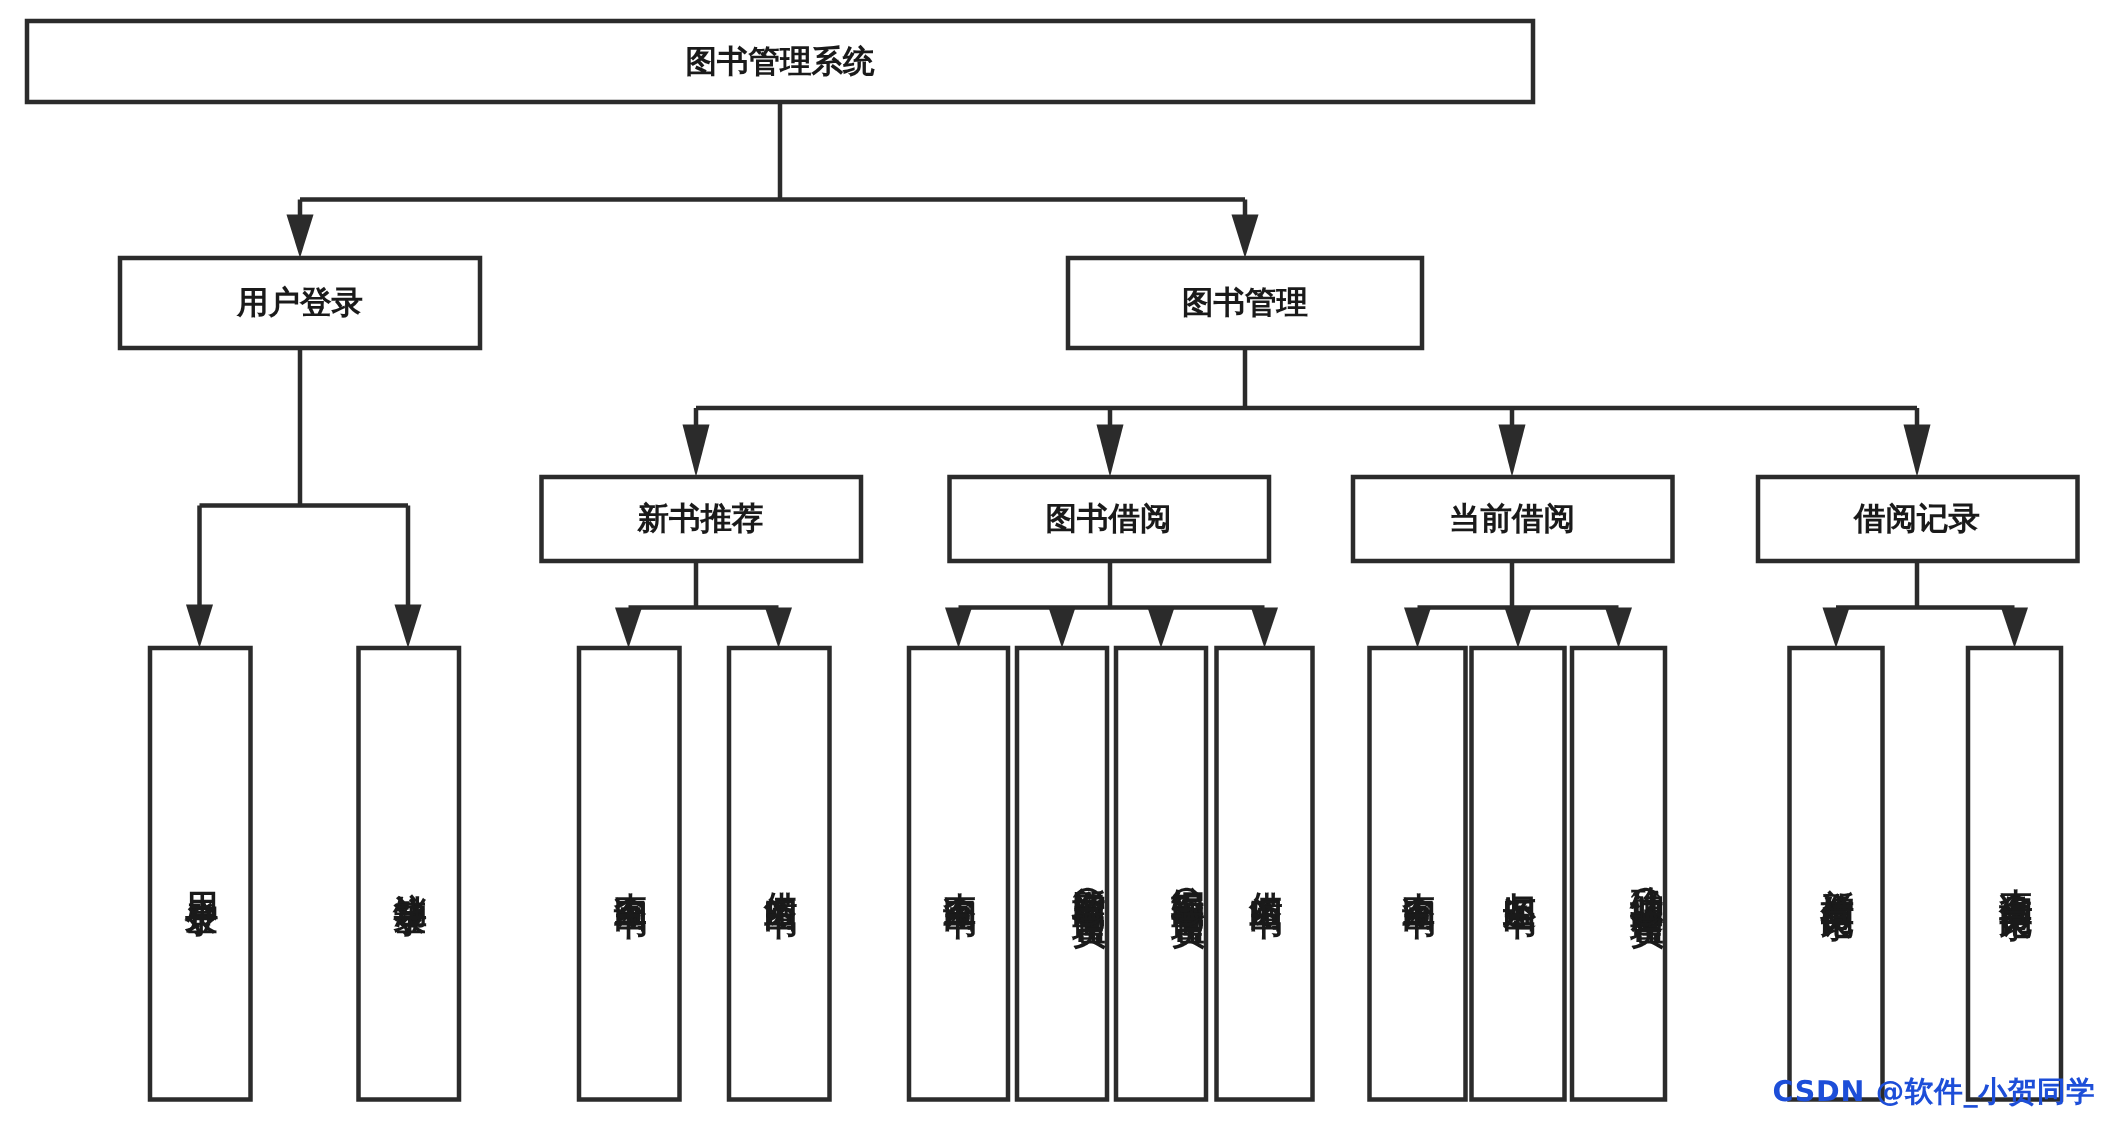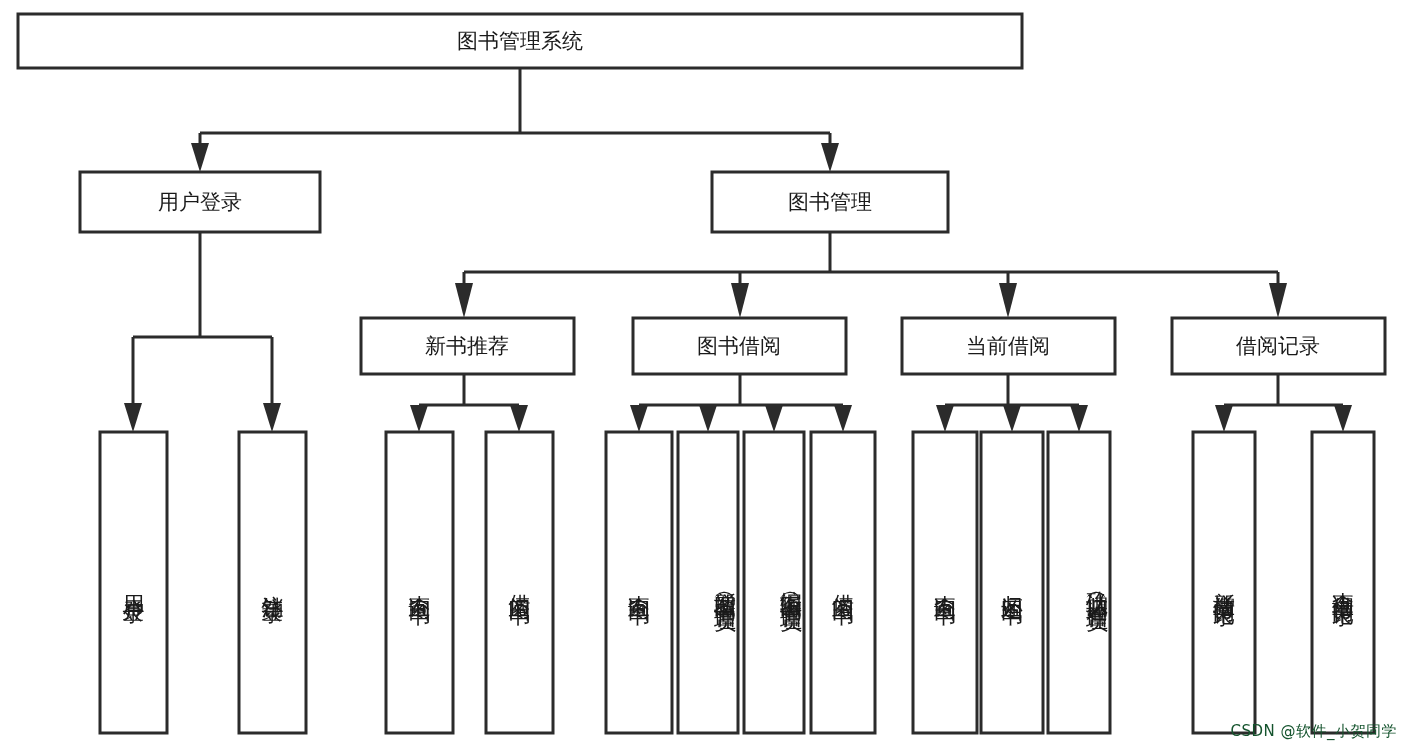--- a/index.html
+++ b/index.html
@@ -11,20 +11,21 @@
     width: 1405px;
     height: 747px;
     font-family: "DejaVu Sans", "Liberation Sans", sans-serif;
     overflow: hidden;
   }
   #diagram-root {
     position: relative;
     width: 1405px;
     height: 747px;
     background: #ffffff;
+    font-weight: bold;
   }
   svg#tree-svg {
     position: absolute;
     left: 0;
     top: 0;
     width: 1405px;
     height: 747px;
     display: block;
   }
   .node-box {
@@ -63,22 +64,22 @@
     justify-content: center;
     text-align: center;
     white-space: nowrap;
     pointer-events: none;
   }
   .watermark {
     position: absolute;
     right: 8px;
     bottom: 6px;
     font-family: "DejaVu Sans", "Liberation Sans", sans-serif;
-    font-size: 15px;
-    color: #14532d;
+    font-size: 19px;
+    color: #1d4ed8;
     letter-spacing: 0.5px;
     white-space: nowrap;
   }
 </style>
 </head>
 <body>
 
 <div id="diagram-root">
 
   <svg id="tree-svg" viewBox="0 0 1405 747">

